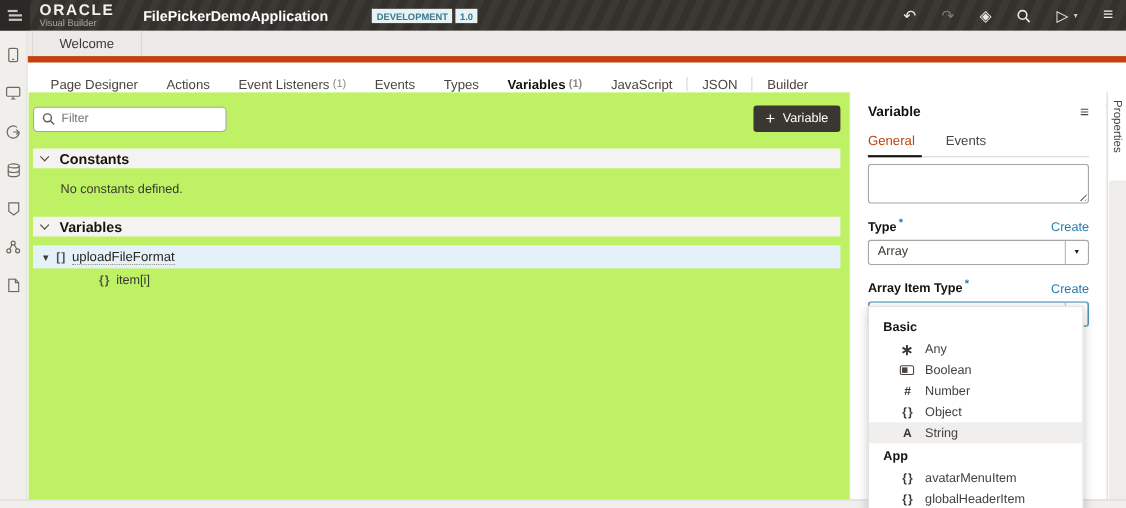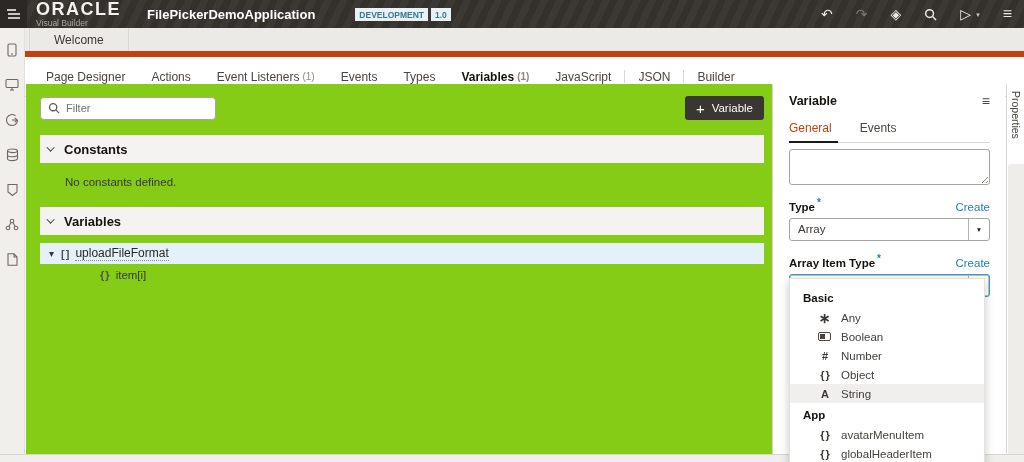--- a/index.html
+++ b/index.html
@@ -7,21 +7,21 @@
   #app { position:relative; width:1024px; height:462px; overflow:hidden; background:#fff; }
 
   
   .top-header { position:absolute; top:0; left:0; right:0; height:28px; background:#37332f;
     background-image:repeating-linear-gradient(115deg, rgba(255,255,255,.025) 0 7px, rgba(0,0,0,.06) 7px 14px);
     display:flex; align-items:center; }
   .burger { width:27px; height:28px; background:#2b2825; display:flex; flex-direction:column; justify-content:center; align-items:center; gap:2px; cursor:pointer; }
   .burger i { display:block; width:12px; height:2px; background:#c9c5c0; }
   .burger i:first-child { width:9px; align-self:flex-start; margin-left:7px; }
   .logo { margin-left:9px; line-height:1; }
-  .logo .l1 { color:#f4f1ee; font-size:18px; font-weight:bold; letter-spacing:1.5px; }
+  .logo .l1 { color:#f4f1ee; font-size:14px; font-weight:bold; letter-spacing:1.5px; }
   .logo .l2 { color:#aba59e; font-size:8.5px; margin-top:1px; }
   .app-title { margin-left:26px; color:#fff; font-weight:bold; font-size:13px; }
   .badges { margin-left:40px; display:flex; gap:3px; align-items:center; }
   .badge { background:#e7f2f5; color:#3a7790; font-size:8.5px; font-weight:bold; padding:2px 4px 1px; }
   .header-icons { margin-left:auto; margin-right:12px; display:flex; align-items:center; gap:23px; }
   .hicon { color:#eceae6; font-size:14px; line-height:1; cursor:pointer; display:flex; align-items:center; }
   .hicon.dim { color:#807a73; }
   .run-wrap { gap:5px; }
   .run-caret { font-size:7px; color:#cdc9c4; }
   .menu-glyph { font-size:16px; }
@@ -40,28 +40,28 @@
   .etab .cnt { color:#8d877f; font-size:10px; }
   .etab.active { color:#16130f; font-weight:bold; }
   .etab.active::after { content:""; position:absolute; left:9px; right:9px; bottom:-1px; height:3px; background:#1c7cac; }
   .etab-sep { width:1px; height:13px; background:#d9d6d2; align-self:center; }
 
   
   .left-rail { position:absolute; top:28px; left:0; width:25px; bottom:8px; background:#f1efec; border-right:1px solid #e2dfdb; padding-top:4px; }
   .rail-icon { width:24px; height:35px; display:flex; align-items:center; justify-content:center; color:#6e6861; cursor:pointer; }
 
   
-  .main { position:absolute; top:84px; left:26px; width:746px; bottom:6px; background:#84cc16; padding:0 8px 0 14px; }
+  .main { position:absolute; top:84px; left:26px; width:746px; bottom:6px; background:#bef264; padding:0 8px 0 4px; }
   .filter-row { display:flex; justify-content:space-between; align-items:center; margin-top:12px; }
   .filter-box { width:176px; height:23px; border:1px solid #a9a5a0; border-radius:4px; display:flex; align-items:center; padding:0 7px; gap:6px; background:#fff; }
   .filter-box input { border:none; outline:none; flex:1; font-size:11px; font-family:inherit; color:#3b3733; min-width:0; }
   .filter-box input::placeholder { color:#767170; }
   .variable-btn { height:24px; background:#3a3631; color:#fff; border:none; border-radius:3px; padding:0 11px; display:flex; align-items:center; gap:7px; font-size:11.5px; font-family:inherit; cursor:pointer; }
   .variable-btn .plus { font-size:15px; font-weight:normal; line-height:1; }
-  .section-bar { margin-top:15px; height:28px; background:#f5f3f1; display:flex; align-items:center; padding:0 9px; gap:9px; cursor:pointer; }
+  .section-bar { margin-top:15px; height:18px; background:#f5f3f1; display:flex; align-items:center; padding:0 9px; gap:9px; cursor:pointer; }
   .section-bar .chev { width:6px; height:6px; border-left:1.5px solid #45413c; border-bottom:1.5px solid #45413c; transform:rotate(-45deg) translateY(-2px); }
   .section-bar .stitle { font-size:13px; font-weight:bold; color:#16130f; }
   .empty-msg { padding:13px 0 4px 25px; font-size:11.5px; color:#3b3733; }
   .tree { margin-top:8px; }
   .var-row { height:21px; display:flex; align-items:center; gap:7px; cursor:pointer; }
   .var-row.selected { background:#e4f1f9; }
   .var-row .tri { font-size:10px; color:#3b3733; padding-left:9px; }
   .type-glyph { font-size:11px; color:#55504a; font-weight:bold; letter-spacing:-1px; }
   .var-name { font-size:12px; color:#2b2723; border-bottom:1px dotted #9b8c79; }
   .var-row.child { padding-left:60px; }

